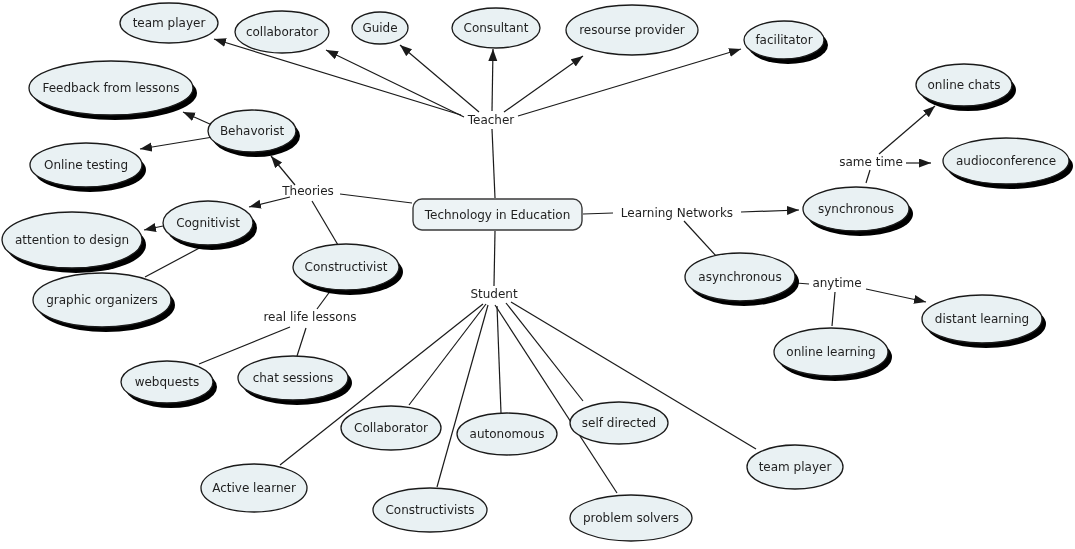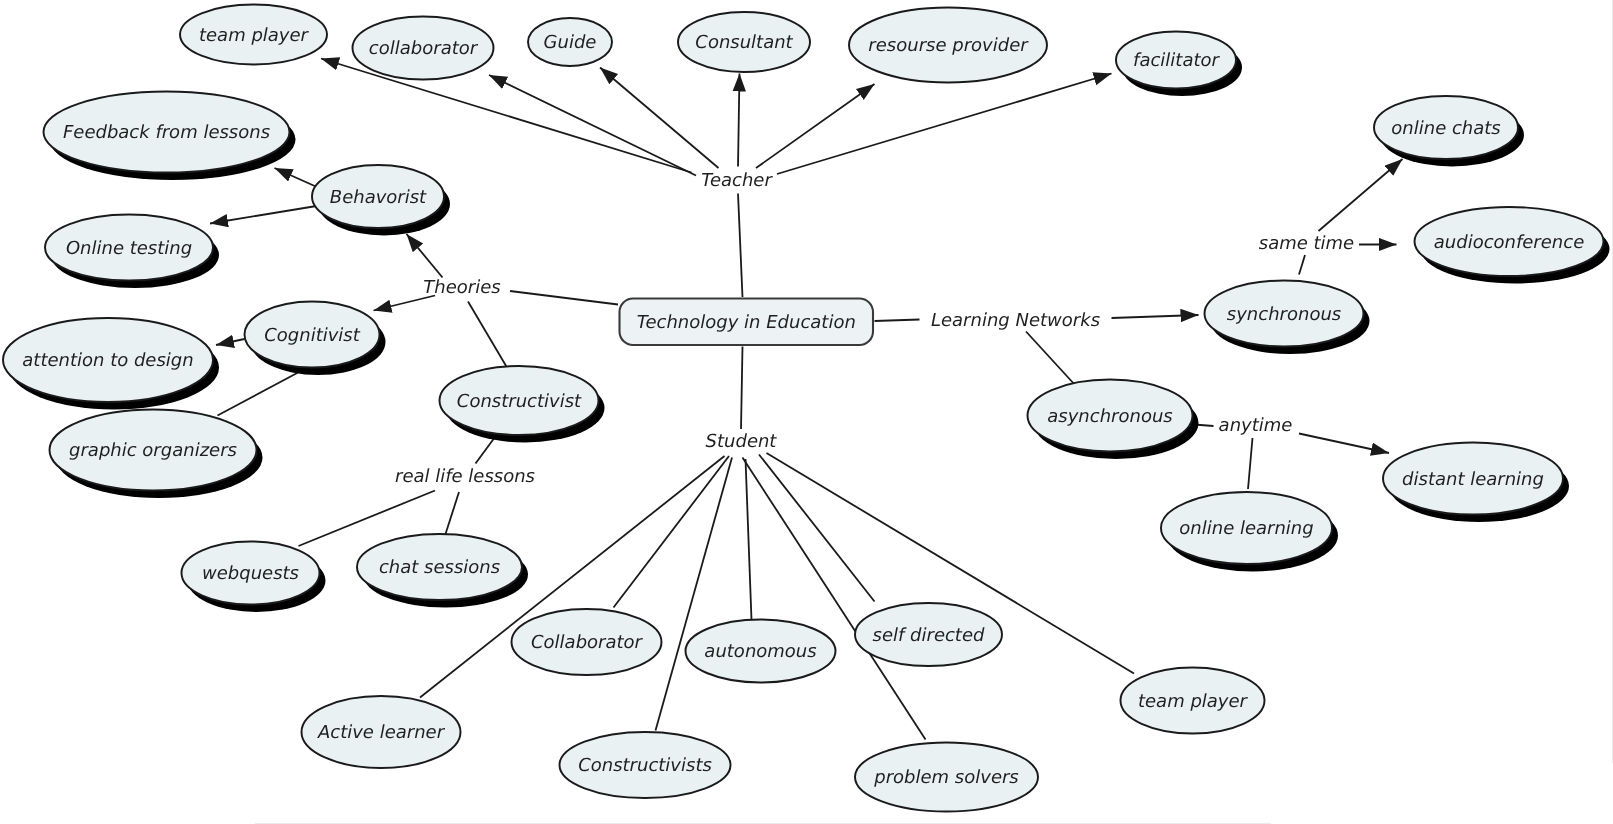--- a/index.html
+++ b/index.html
@@ -1,16 +1,16 @@
 <!DOCTYPE html>
 <html><head>
 <meta charset="utf-8">
 <style>
   html, body { margin: 0; padding: 0; background: #ffffff; }
-  #stage { width: 1075px; height: 549px; position: relative; overflow: hidden; background: #a3a3a3; font-style: italic; }
+  #stage { width: 1075px; height: 549px; position: relative; overflow: hidden; background: #fef9c3; }
   svg { display: block; }
   svg text {
     font-family: "DejaVu Sans", "Liberation Sans", sans-serif;
     font-size: 12px;
   }
 </style>
 </head>
 <body>
 
 <div id="stage">

